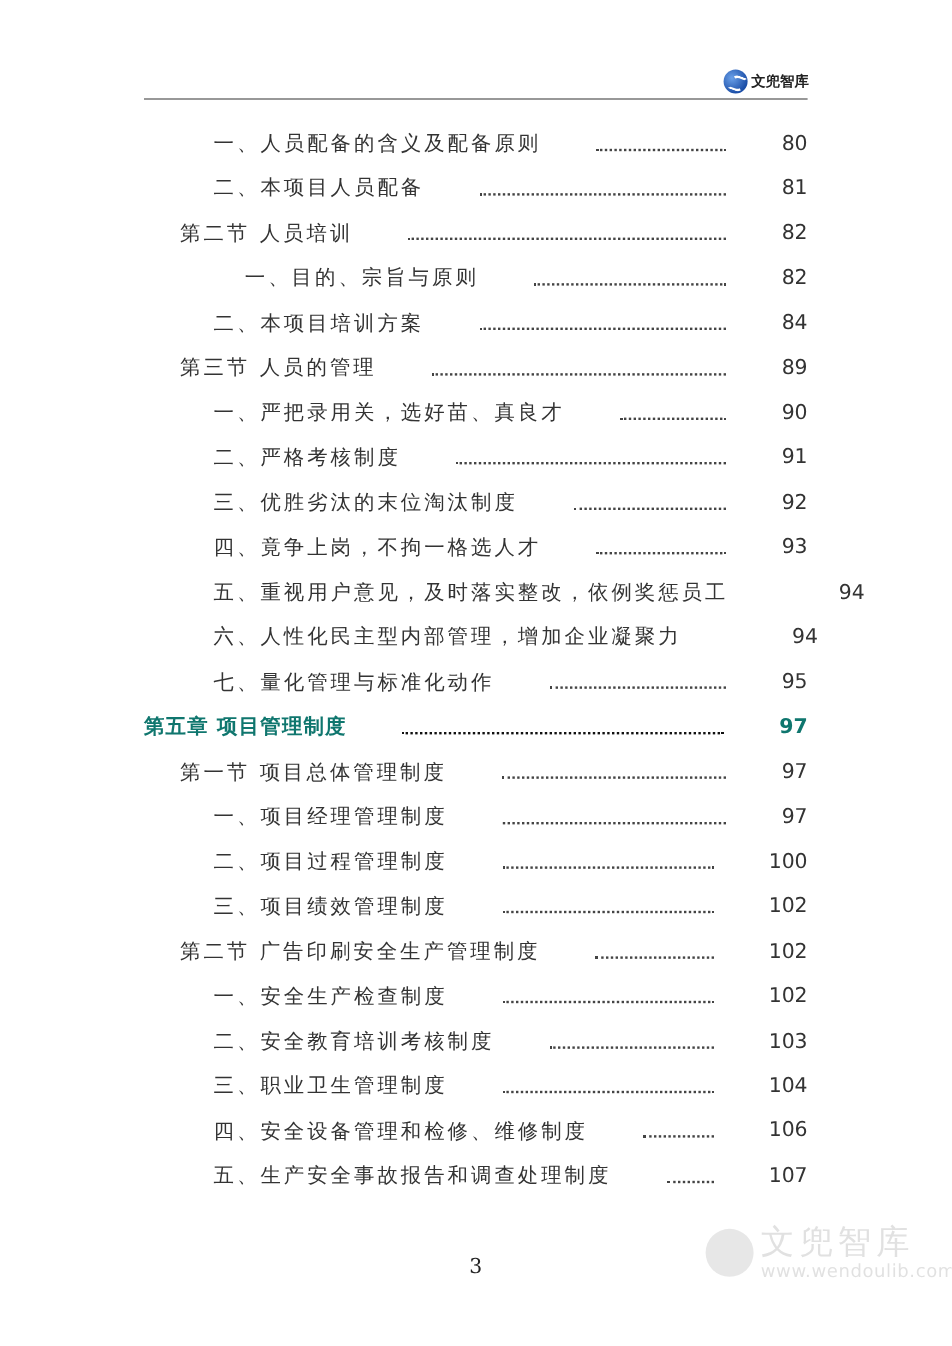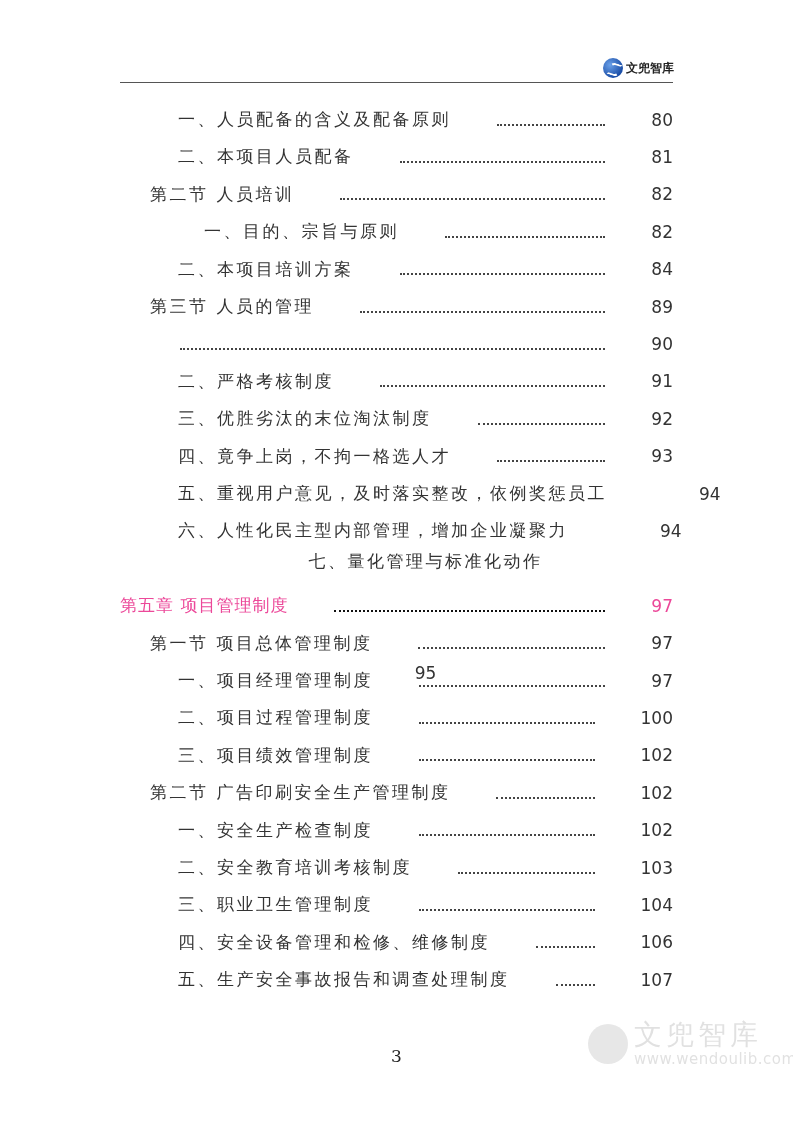--- a/index.html
+++ b/index.html
@@ -9,21 +9,21 @@
   .logo-mark { width:20px; height:20px; border-radius:50%; background:radial-gradient(circle at 35% 35%, #6aa0e8, #1c4fa8 70%); position:relative; }
   .logo-mark::after { content:""; position:absolute; left:5px; top:5px; width:9px; height:9px; border:2px solid #fff; border-radius:50% 0 50% 0; transform:rotate(20deg); border-color:#fff transparent #fff transparent; }
   .logo-text { font-size:12px; font-weight:bold; color:#222; letter-spacing:0px; }
   .toc { position:absolute; left:0; top:101px; width:793px; }
   .row { position:absolute; height:37px; display:flex; align-items:center; font-size:17px; color:#333; right:120px;gap:44px; }
   .row .label { white-space:nowrap; letter-spacing:2.5px; }
   .row .leader { flex:1; margin:0 2px; border-bottom:2px dotted #444; height:0; transform:translateY(5px); }
   .row .page { white-space:nowrap; font-size:17px; letter-spacing:0; }
   .row.lvl1 { left:178px; }
   .row.lvl2 { left:150px; }
-  .row.lvl0 { left:120px; font-weight:normal; color:#ec4899; }
+  .row.lvl0 { left:120px; font-weight:bold; color:#0f766e; }
   .row.lvl0 .label { letter-spacing:1px; }
   .row.lvl0 .leader { border-bottom:2px dotted #111; }
   .page-number { position:absolute; left:0; width:793px; top:1046px; text-align:center; font-family:"DejaVu Serif", serif; font-size:17px; color:#222; }
   .watermark { position:absolute; left:588px; top:1020px; display:flex; align-items:center; gap:6px; opacity:0.35; }
   .wm-mark { width:40px; height:40px; border-radius:50%; background:#bbb; }
   .wm-text { display:flex; flex-direction:column; }
   .wm-title { font-size:28px; color:#aaa; letter-spacing:4px; line-height:30px; }
   .wm-url { font-size:15px; color:#aaa; letter-spacing:0.5px; }
 </style>
 </head>
@@ -60,20 +60,21 @@
       <span class="label">二、本项目培训方案</span>
       <span class="leader"></span>
       <span class="page">84</span>
     </div>
     <div class="row lvl2" style="top: 187px;">
       <span class="label">第三节  人员的管理</span>
       <span class="leader"></span>
       <span class="page">89</span>
     </div>
     <div class="row lvl1" style="top: 224.4px;">
+      <span class="label">一、严把录用关，选好苗、真良才</span>
       <span class="leader"></span>
       <span class="page">90</span>
     </div>
     <div class="row lvl1" style="top: 261.8px;">
       <span class="label">二、严格考核制度</span>
       <span class="leader"></span>
       <span class="page">91</span>
     </div>
     <div class="row lvl1" style="top: 299.2px;">
       <span class="label">三、优胜劣汰的末位淘汰制度</span>
@@ -88,21 +89,21 @@
     <div class="row lvl1" style="top: 374px;">
       <span class="label">五、重视用户意见，及时落实整改，依例奖惩员工</span>
       <span class="leader"></span>
       <span class="page">94</span>
     </div>
     <div class="row lvl1" style="top: 411.4px;">
       <span class="label">六、人性化民主型内部管理，增加企业凝聚力</span>
       <span class="leader"></span>
       <span class="page">94</span>
     </div>
-    <div class="row lvl1" style="top: 448.8px; flex-direction: column;">
+    <div class="row lvl1" style="top: 448.8px;">
       <span class="label">七、量化管理与标准化动作</span>
       <span class="leader"></span>
       <span class="page">95</span>
     </div>
     <div class="row lvl0" style="top: 486.2px;">
       <span class="label">第五章  项目管理制度</span>
       <span class="leader"></span>
       <span class="page">97</span>
     </div>
     <div class="row lvl2" style="top: 523.6px;">

